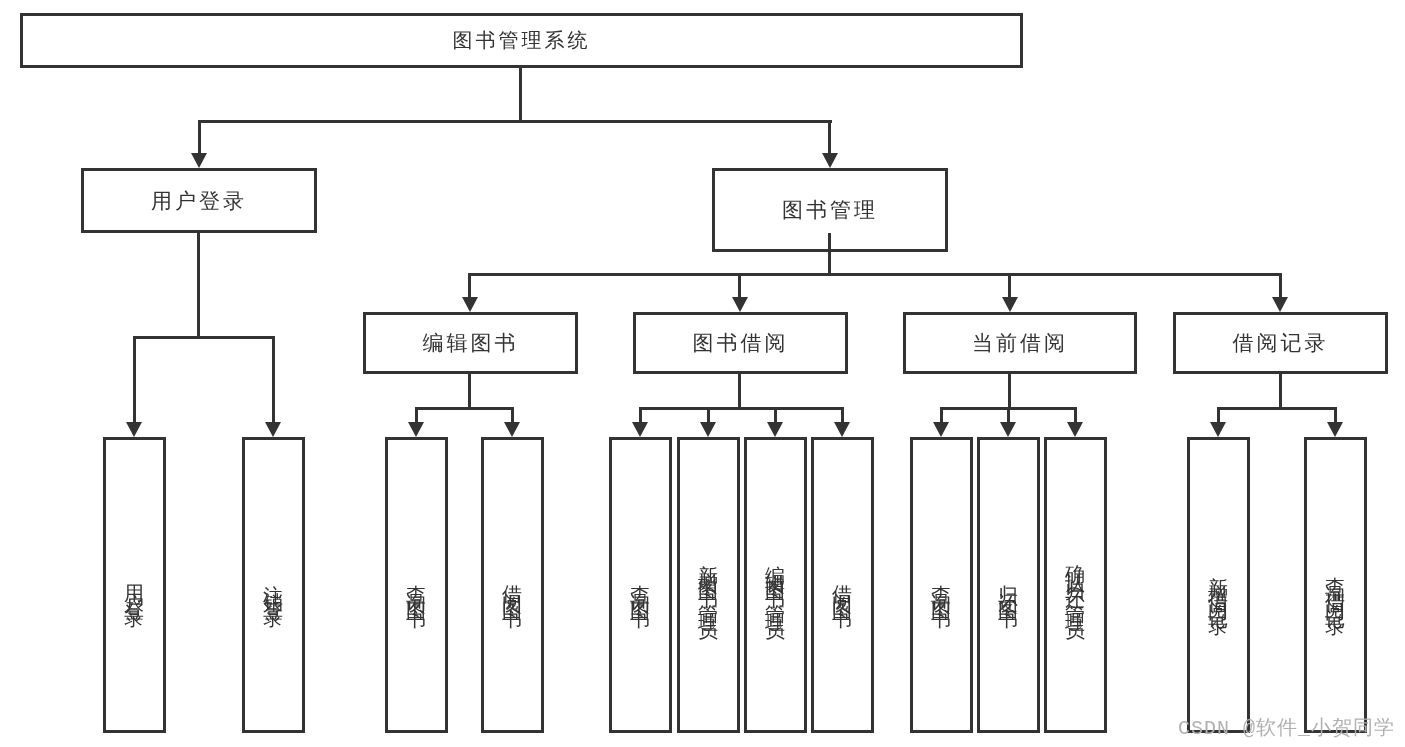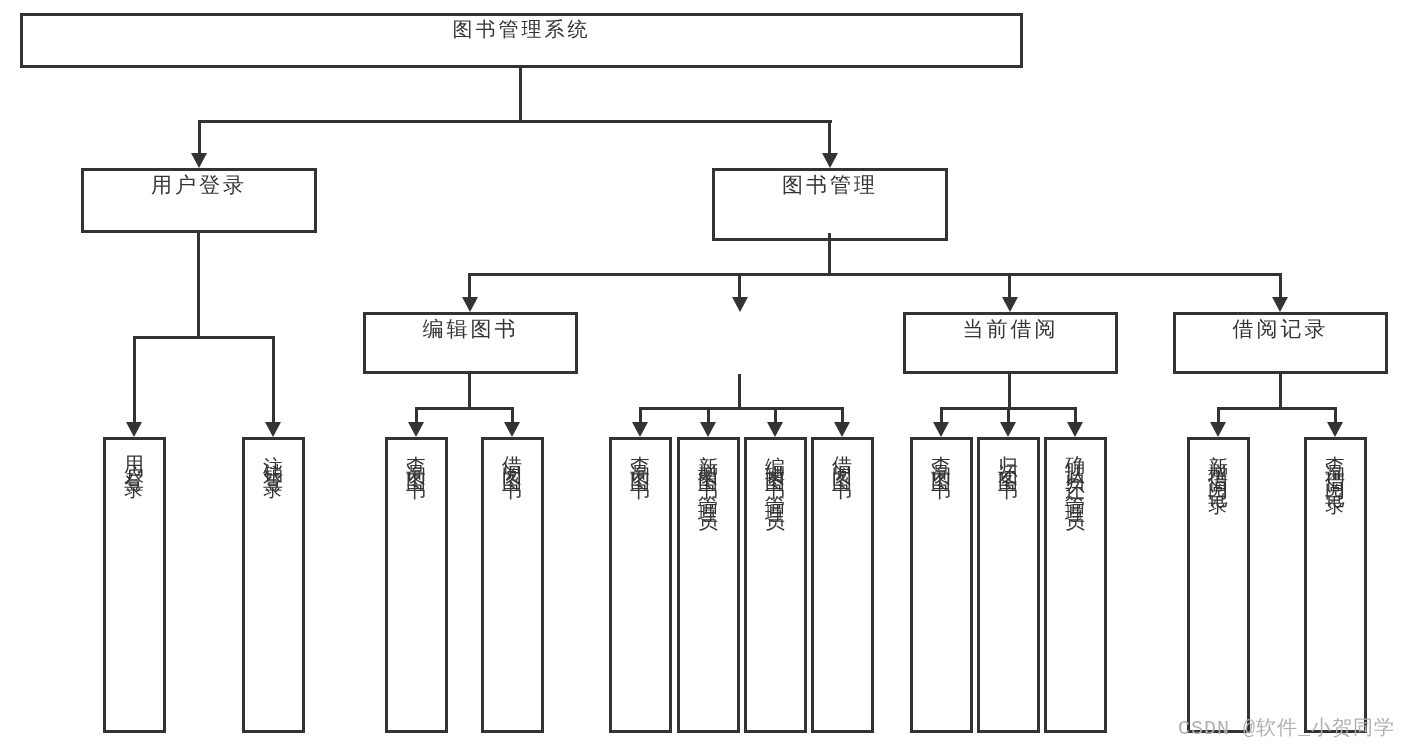--- a/index.html
+++ b/index.html
@@ -20,21 +20,21 @@
     background: var(--box-bg);
     overflow: hidden;
   }
   .box {
     position: absolute;
     box-sizing: border-box;
     background: var(--box-bg);
     border: 3px solid var(--line);
     color: var(--text);
     display: flex;
-    align-items: flex-start;
+    align-items: center;
     justify-content: center;
     text-align: center;
   }
   .hnode {
     font-size: 21px;
     letter-spacing: 3px;
     white-space: nowrap;
   }
   .rootnode {
     font-size: 20px;
@@ -86,21 +86,21 @@
   <div class="v" style="left:519px; top:68px; height:52px;"></div>
   <div class="h" style="left:198px; top:120px; width:634px;"></div>
   <div class="v" style="left:198px; top:120px; height:34px;"></div>
   <div class="arr" style="left:191px; top:153px;"></div>
   <div class="v" style="left:828px; top:120px; height:34px;"></div>
   <div class="arr" style="left:822px; top:153px;"></div>
 
   <div class="box hnode" style="left:81px; top:168px; width:236px; height:65px;">
     <span>用户登录</span>
   </div>
-  <div class="box hnode" style="left:712px; top:168px; width:236px; height:73px;">
+  <div class="box hnode" style="left:712px; top:168px; width:236px; height:84px;">
     <span>图书管理</span>
   </div>
 
   <div class="v" style="left:197px; top:233px; height:103px;"></div>
   <div class="h" style="left:133px; top:336px; width:142px;"></div>
   <div class="v" style="left:133px; top:336px; height:86px;"></div>
   <div class="arr" style="left:126px; top:422px;"></div>
   <div class="v" style="left:272px; top:336px; height:86px;"></div>
   <div class="arr" style="left:265px; top:422px;"></div>
 
@@ -111,21 +111,24 @@
   <div class="v" style="left:738px; top:273px; height:26px;"></div>
   <div class="arr" style="left:732px; top:297px;"></div>
   <div class="v" style="left:1008px; top:273px; height:26px;"></div>
   <div class="arr" style="left:1002px; top:297px;"></div>
   <div class="v" style="left:1279px; top:273px; height:26px;"></div>
   <div class="arr" style="left:1272px; top:297px;"></div>
 
   <div class="box hnode" style="left:363px; top:312px; width:215px; height:62px;">
     <span>编辑图书</span>
   </div>
-  <div class="box hnode" style="left:903px; top:312px; width:215px; height:62px;">
+  <div class="box hnode" style="left:633px; top:312px; width:215px; height:62px;">
+    <span>图书借阅</span>
+  </div>
+  <div class="box hnode" style="left:903px; top:312px; width:234px; height:62px;">
     <span>当前借阅</span>
   </div>
   <div class="box hnode" style="left:1173px; top:312px; width:215px; height:62px;">
     <span>借阅记录</span>
   </div>
 
   <div class="v" style="left:468px; top:374px; height:33px;"></div>
   <div class="h" style="left:415px; top:407px; width:99px;"></div>
   <div class="v" style="left:415px; top:407px; height:16px;"></div>
   <div class="arr" style="left:408px; top:422px;"></div>

